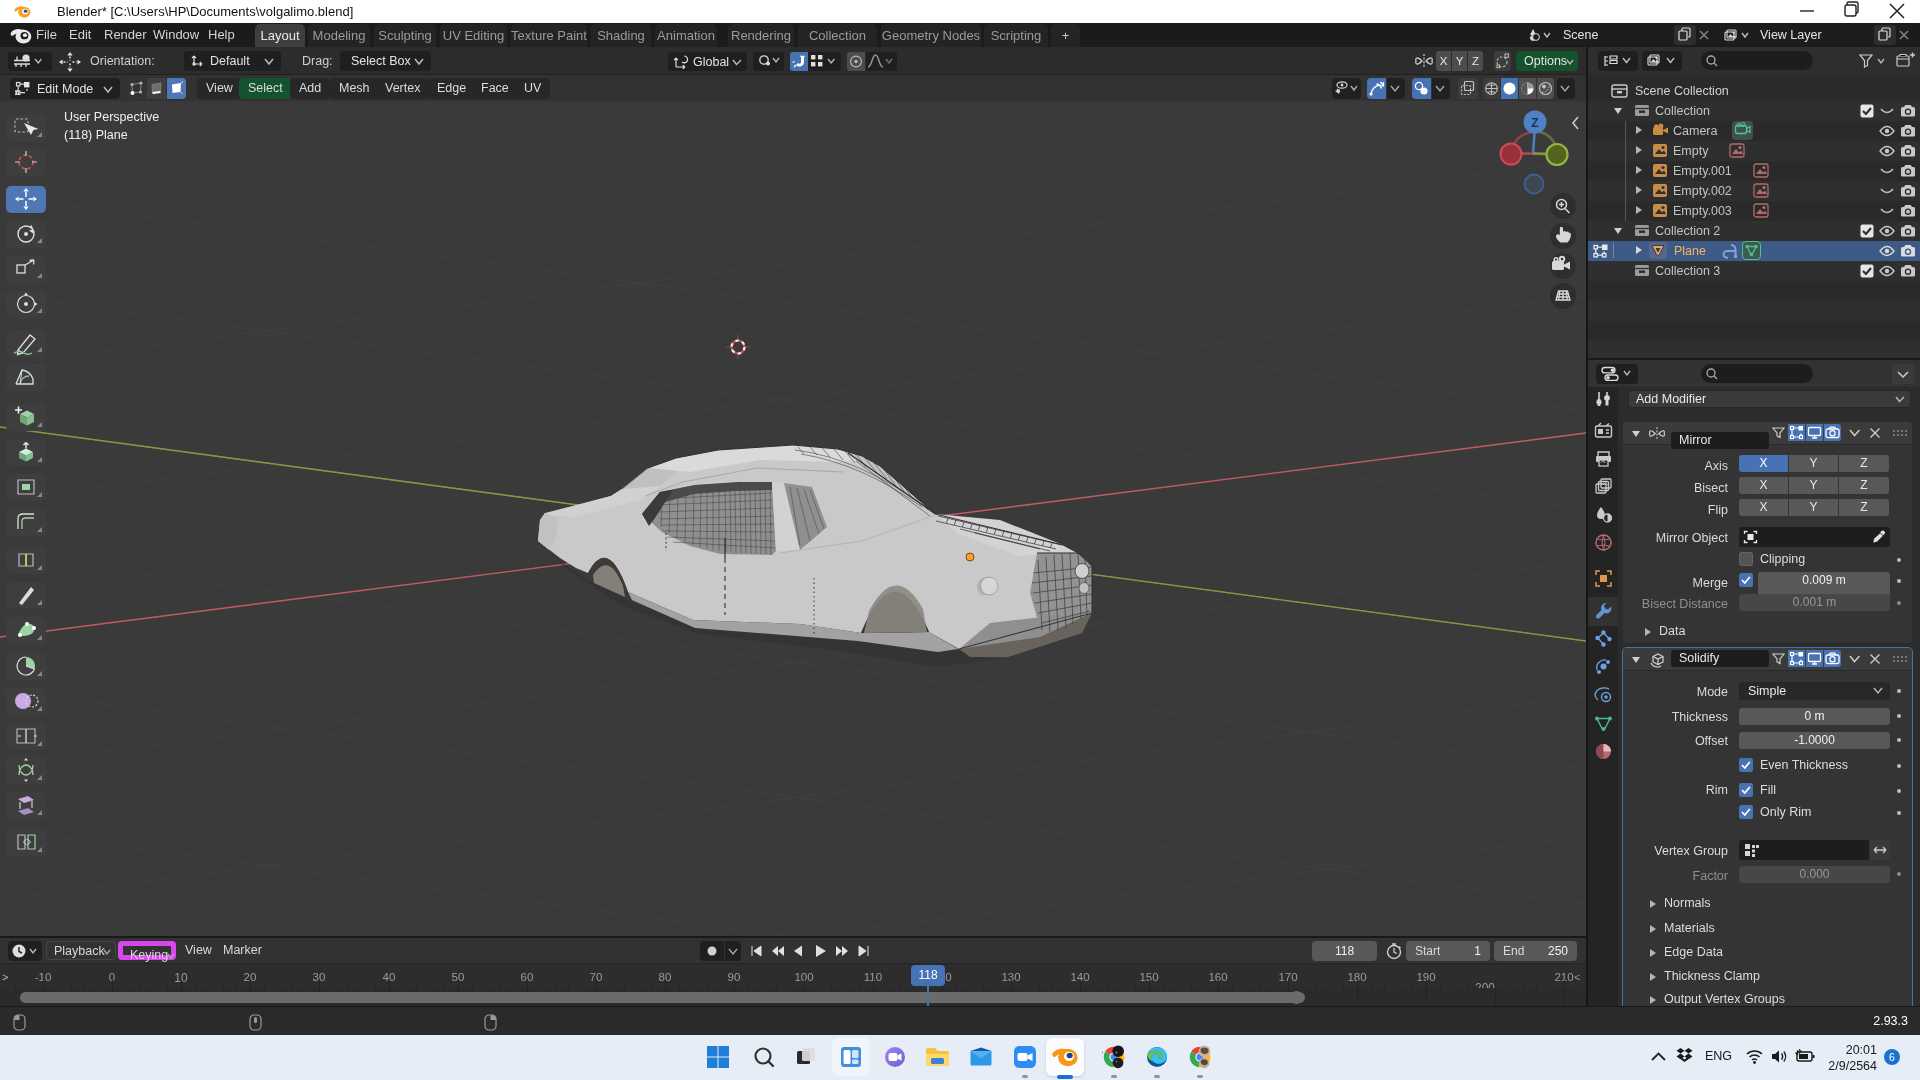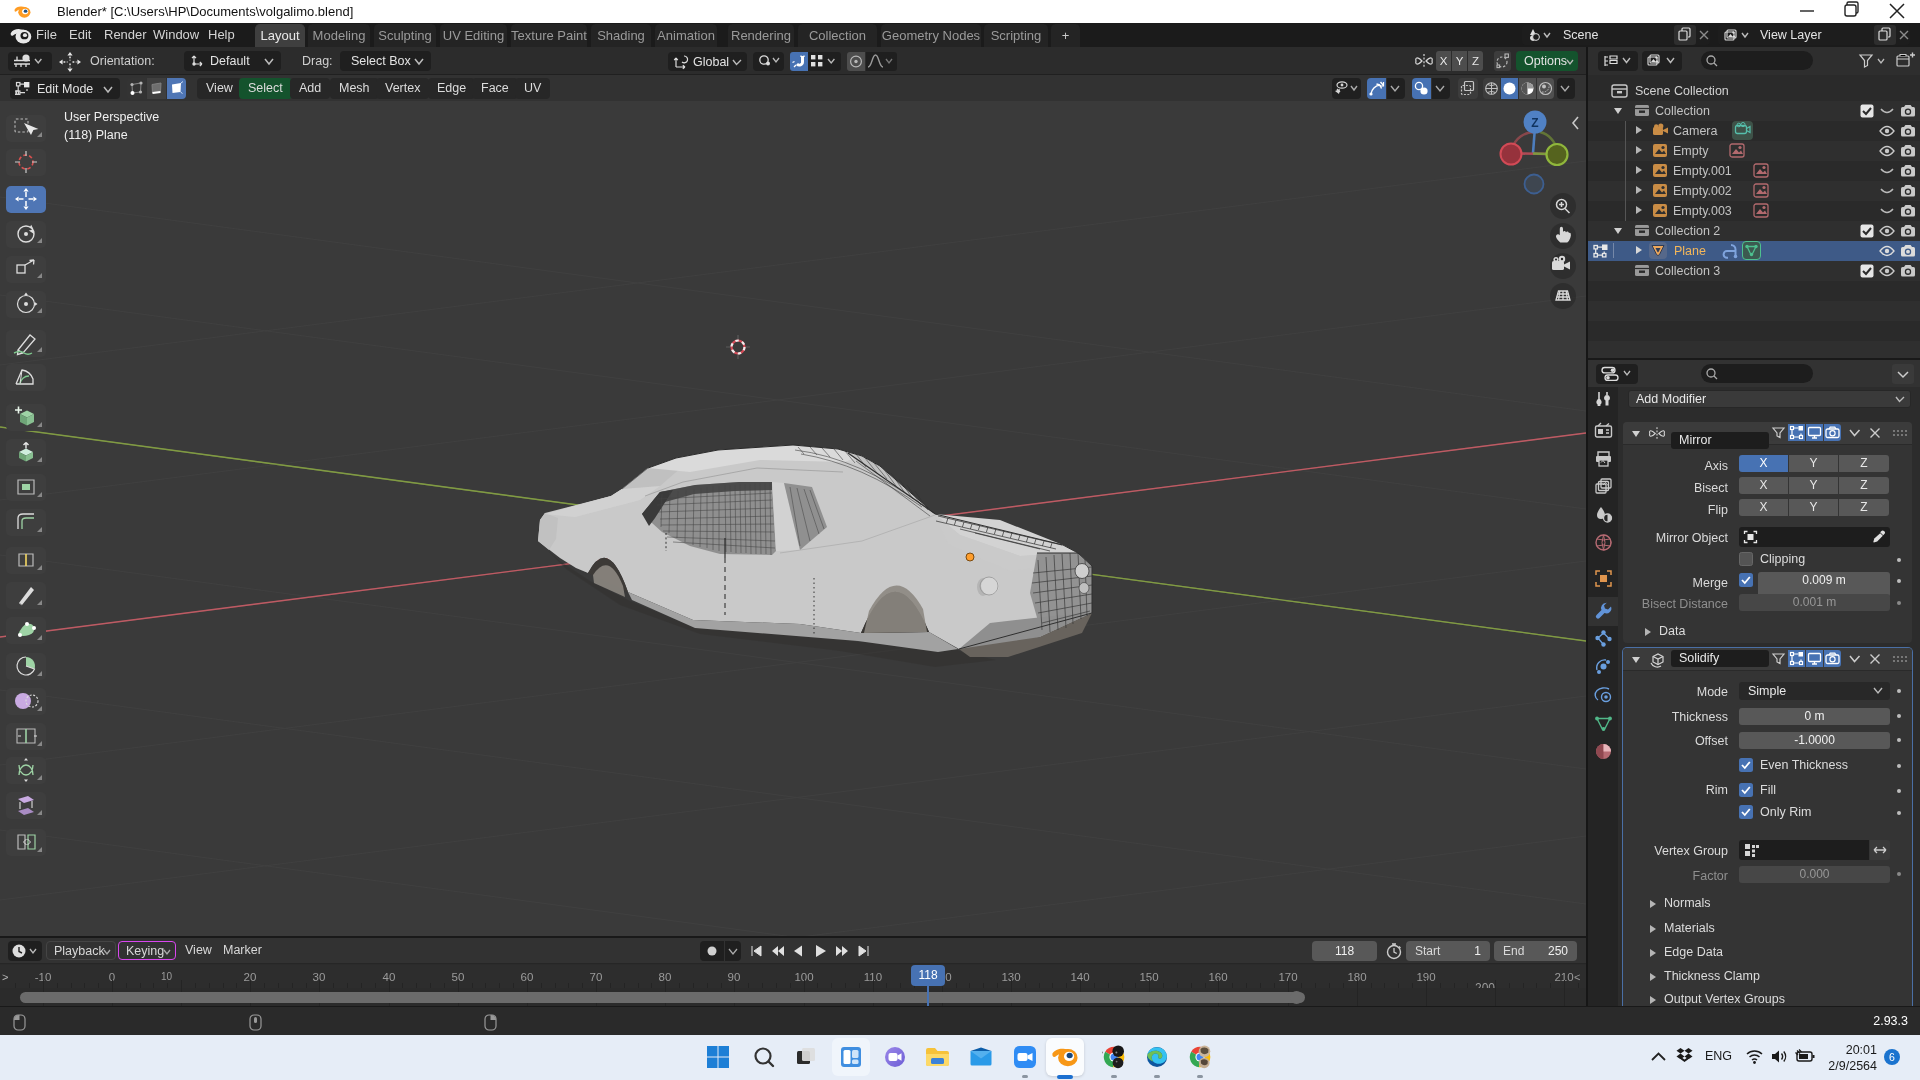--- a/index.html
+++ b/index.html
@@ -1284,21 +1284,21 @@
           <path d="M11,6 v4.5 l3,1.5" stroke="#1f1f1f" stroke-width="1.4" fill="none"></path>
           <path d="M22,8 l3,4 l3,-4" fill="none" stroke="#bbb" stroke-width="1.3"></path>
         </svg>
     </div>
     <div class="abs" style="left:46px;top:3px;width:70px;height:19px;border:1px solid #454545;border-radius:4px;color:#d8d8d8;font-size:12.5px">
       <span class="abs" style="left:7px;top:2px">Playback</span>
       <svg class="abs" style="left:56px;top:7px" width="10" height="8" viewBox="0 0 10 8">
           <path d="M1,1 l3,4 l3,-4" fill="none" stroke="#aaa" stroke-width="1.3"></path>
         </svg>
     </div>
-    <div class="abs" style="left:118px;top:3px;width:58px;height:19px;border:1px solid #d946ef;border-radius:4px;color:#d8d8d8;font-size:12.5px">
+    <div class="abs" style="left:118px;top:3px;width:58px;height:19px;border:5px solid #d946ef;border-radius:4px;color:#d8d8d8;font-size:12.5px">
       <span class="abs" style="left:7px;top:2px">Keying</span>
       <svg class="abs" style="left:44px;top:7px" width="10" height="8" viewBox="0 0 10 8">
           <path d="M1,1 l3,4 l3,-4" fill="none" stroke="#aaa" stroke-width="1.3"></path>
         </svg>
     </div>
     <div class="abs" style="left:185px;top:5px;color:#d8d8d8;font-size:12.5px">View</div>
     <div class="abs" style="left:223px;top:5px;color:#d8d8d8;font-size:12.5px">Marker</div>
 
     <div class="abs" style="left:700px;top:3px;width:24px;height:20px;background:#1f1f1f;border-radius:4px 0 0 4px">
       <svg width="24" height="20" viewBox="0 0 24 20">
@@ -1338,21 +1338,21 @@
         <span class="abs" style="right:9px;top:3px">1</span>
     </div>
     <div class="pfield" style="left:1494px;top:3px;width:83px;height:20px;border-radius:4px;text-align:left">
       <span class="abs" style="left:9px;top:3px;color:#dadada">End</span>
         <span class="abs" style="right:9px;top:3px">250</span>
     </div>
   </div>
   <div class="abs" style="left:0;top:27px;width:1586px;height:23px;background:#2d2d2d" id="ruler">
     <div class="abs" style="left:23px;top:6px;width:40px;text-align:center;font-size:11.5px;color:#9b9b9b">-10</div>
     <div class="abs" style="left:92px;top:6px;width:40px;text-align:center;font-size:11.5px;color:#9b9b9b">0</div>
-    <div class="abs" style="left:161px;top:6px;width:40px;text-align:left;font-size:10px;color:#9b9b9b">10</div>
+    <div class="abs" style="left:161px;top:6px;width:40px;text-align:center;font-size:12px;color:#9b9b9b">10</div>
     <div class="abs" style="left:230px;top:6px;width:40px;text-align:center;font-size:11.5px;color:#9b9b9b">20</div>
     <div class="abs" style="left:299px;top:6px;width:40px;text-align:center;font-size:11.5px;color:#9b9b9b">30</div>
     <div class="abs" style="left:369px;top:6px;width:40px;text-align:center;font-size:11.5px;color:#9b9b9b">40</div>
     <div class="abs" style="left:438px;top:6px;width:40px;text-align:center;font-size:11.5px;color:#9b9b9b">50</div>
     <div class="abs" style="left:507px;top:6px;width:40px;text-align:center;font-size:11.5px;color:#9b9b9b">60</div>
     <div class="abs" style="left:576px;top:6px;width:40px;text-align:center;font-size:11.5px;color:#9b9b9b">70</div>
     <div class="abs" style="left:645px;top:6px;width:40px;text-align:center;font-size:11.5px;color:#9b9b9b">80</div>
     <div class="abs" style="left:714px;top:6px;width:40px;text-align:center;font-size:11.5px;color:#9b9b9b">90</div>
     <div class="abs" style="left:784px;top:6px;width:40px;text-align:center;font-size:11.5px;color:#9b9b9b">100</div>
     <div class="abs" style="left:853px;top:6px;width:40px;text-align:center;font-size:11.5px;color:#9b9b9b">110</div>

